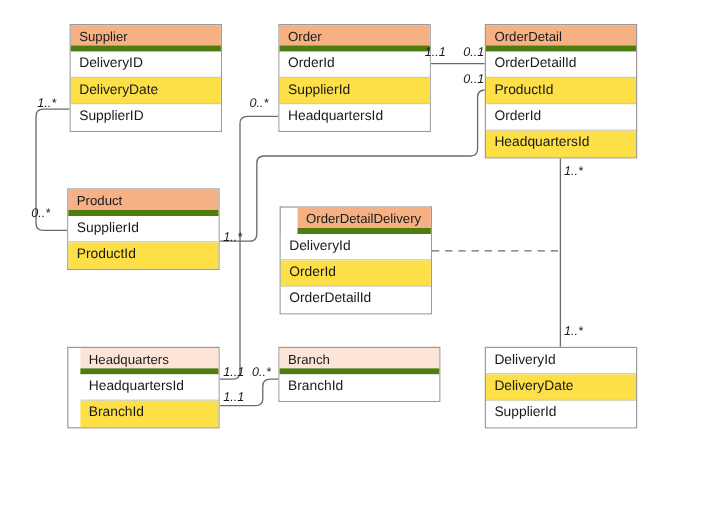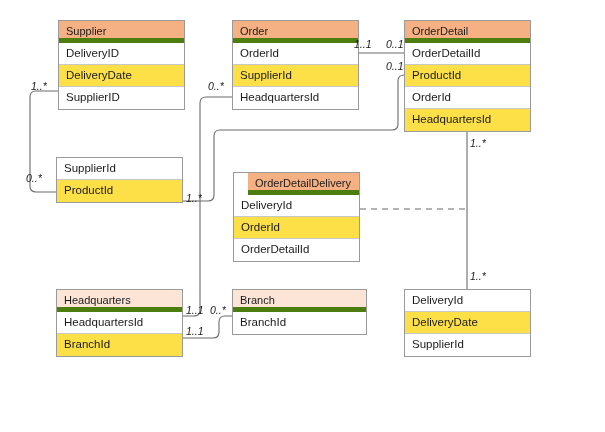--- a/index.html
+++ b/index.html
@@ -102,32 +102,33 @@
 
   <div class="entity" style="left:404px; top:20px; width:127px;">
     <div class="entity-title" style="background:#f5b183;">OrderDetail</div>
     <div class="attr plain bordered">OrderDetailId</div>
     <div class="attr alt bordered">ProductId</div>
     <div class="attr plain bordered">OrderId</div>
     <div class="attr alt">HeadquartersId</div>
   </div>
 
   <div class="entity" style="left:56px; top:157px; width:127px;">
+    <div class="entity-title" style="background:#f5b183;">Product</div>
     <div class="attr plain bordered">SupplierId</div>
     <div class="attr alt">ProductId</div>
   </div>
 
   <div class="entity" style="left:233px; top:172px; width:127px;">
     <div class="entity-title" style="background:#f5b183;margin-left:14px;">OrderDetailDelivery</div>
     <div class="attr plain bordered">DeliveryId</div>
     <div class="attr alt bordered">OrderId</div>
     <div class="attr plain">OrderDetailId</div>
   </div>
 
-  <div class="entity" style="left:56px; top:289px; width:127px;">
+  <div class="entity" style="left:56px; top:289px; width:127px;padding-left:10px;">
     <div class="entity-title" style="background:#fce4d6;">Headquarters</div>
     <div class="attr plain bordered">HeadquartersId</div>
     <div class="attr alt">BranchId</div>
   </div>
 
   <div class="entity" style="left:232px; top:289px; width:135px;">
     <div class="entity-title" style="background:#fce4d6;">Branch</div>
     <div class="attr plain">BranchId</div>
   </div>
 

